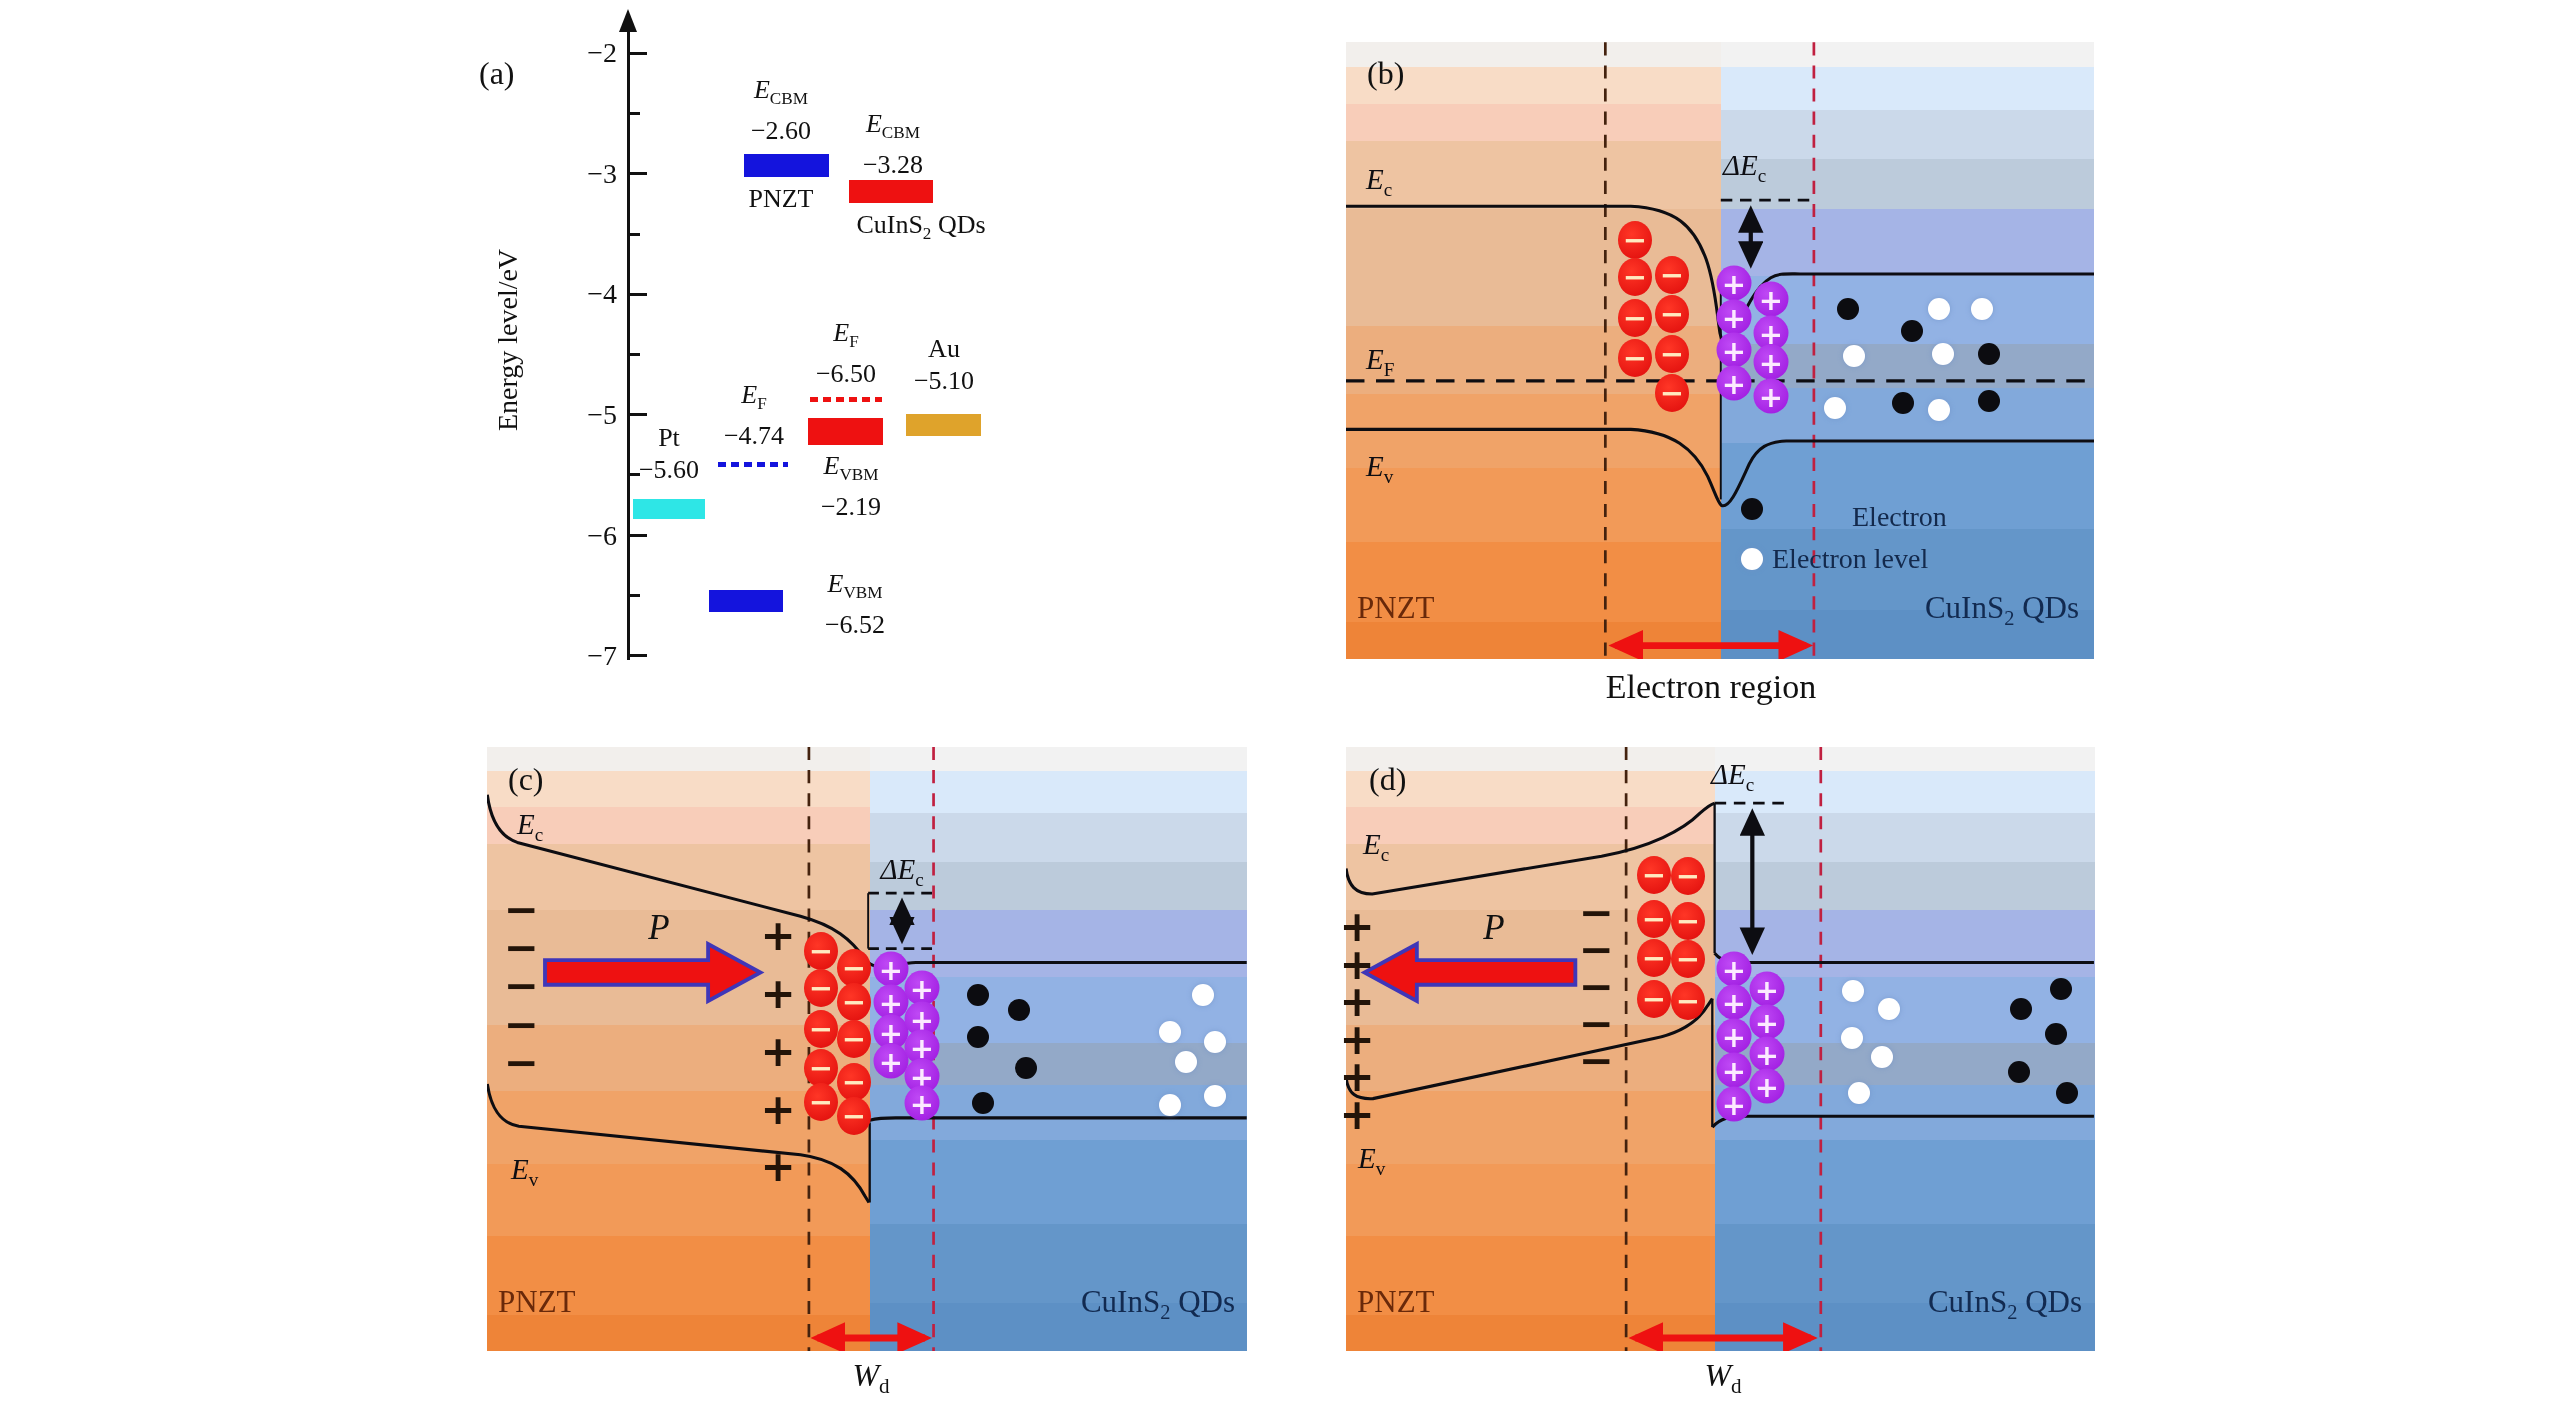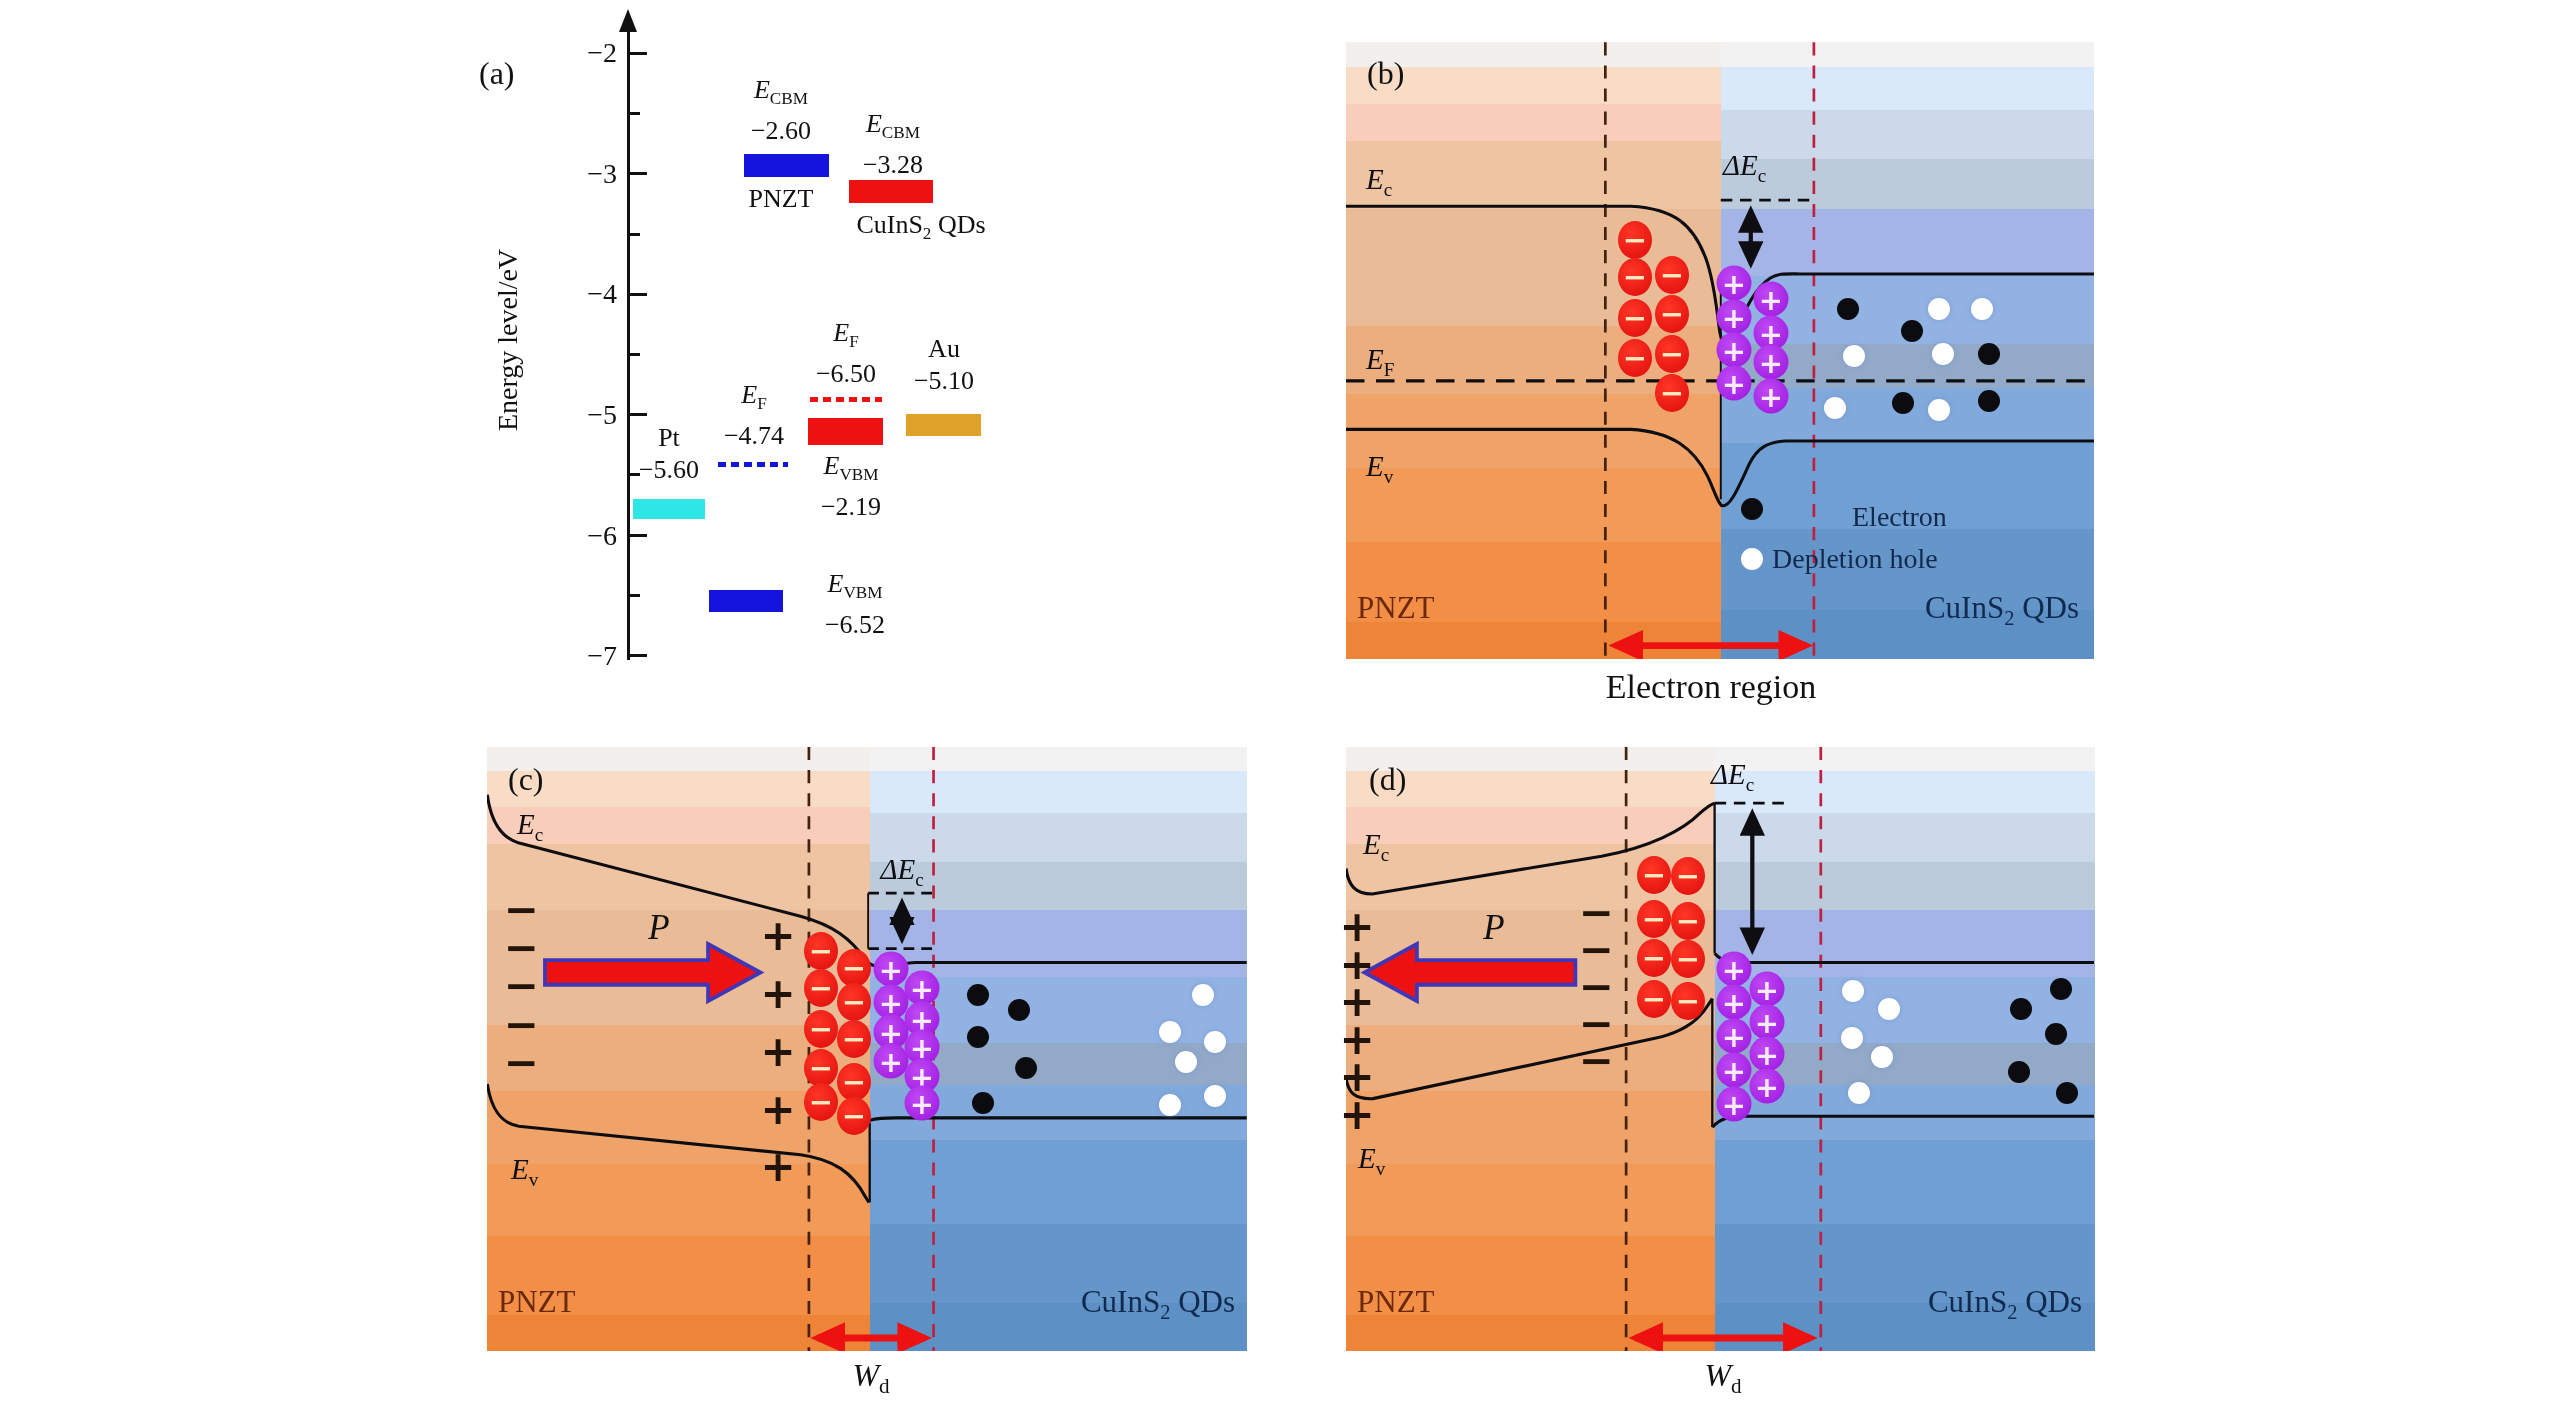--- a/index.html
+++ b/index.html
@@ -196,21 +196,21 @@
 
   <div class="abs pletter" style="left:1367px;top:55px;">(b)</div>
   <div class="abs plabel" style="left:1366px;top:163px;"><i>E</i><sub>c</sub></div>
   <div class="abs plabel" style="left:1366px;top:343px;"><i>E</i><sub>F</sub></div>
   <div class="abs plabel" style="left:1366px;top:450px;"><i>E</i><sub>v</sub></div>
   <div class="abs dec" style="left:1723px;top:149px;"><i>ΔE</i><sub>c</sub></div>
 
   <div class="abs electron" style="left:1752px;top:509px;"></div>
   <div class="abs legend-t" style="left:1852px;top:493px;margin-top:8px;">Electron</div>
   <div class="abs hole" style="left:1752px;top:559px;"></div>
-  <div class="abs legend-t" style="left:1772px;top:543px;">Depletion hole</div>
+  <div class="abs legend-t" style="left:1772px;top:543px;">Electron level</div>
 
   <div class="abs matlabel pnzt-c" style="left:1357px;top:590px;">PNZT</div>
   <div class="abs matlabel cis-c" style="right:497px;top:590px;">
     <span>CuInS</span><sub>2</sub><span> QDs</span>
   </div>
   <div class="abs depletion ctr" style="left:1711px;top:668px;">Electron region</div>
 
   <div class="abs pletter" style="left:508px;top:761px;">(c)</div>
   <div class="abs plabel" style="left:517px;top:808px;"><i>E</i><sub>c</sub></div>
   <div class="abs plabel" style="left:511px;top:1153px;"><i>E</i><sub>v</sub></div>

